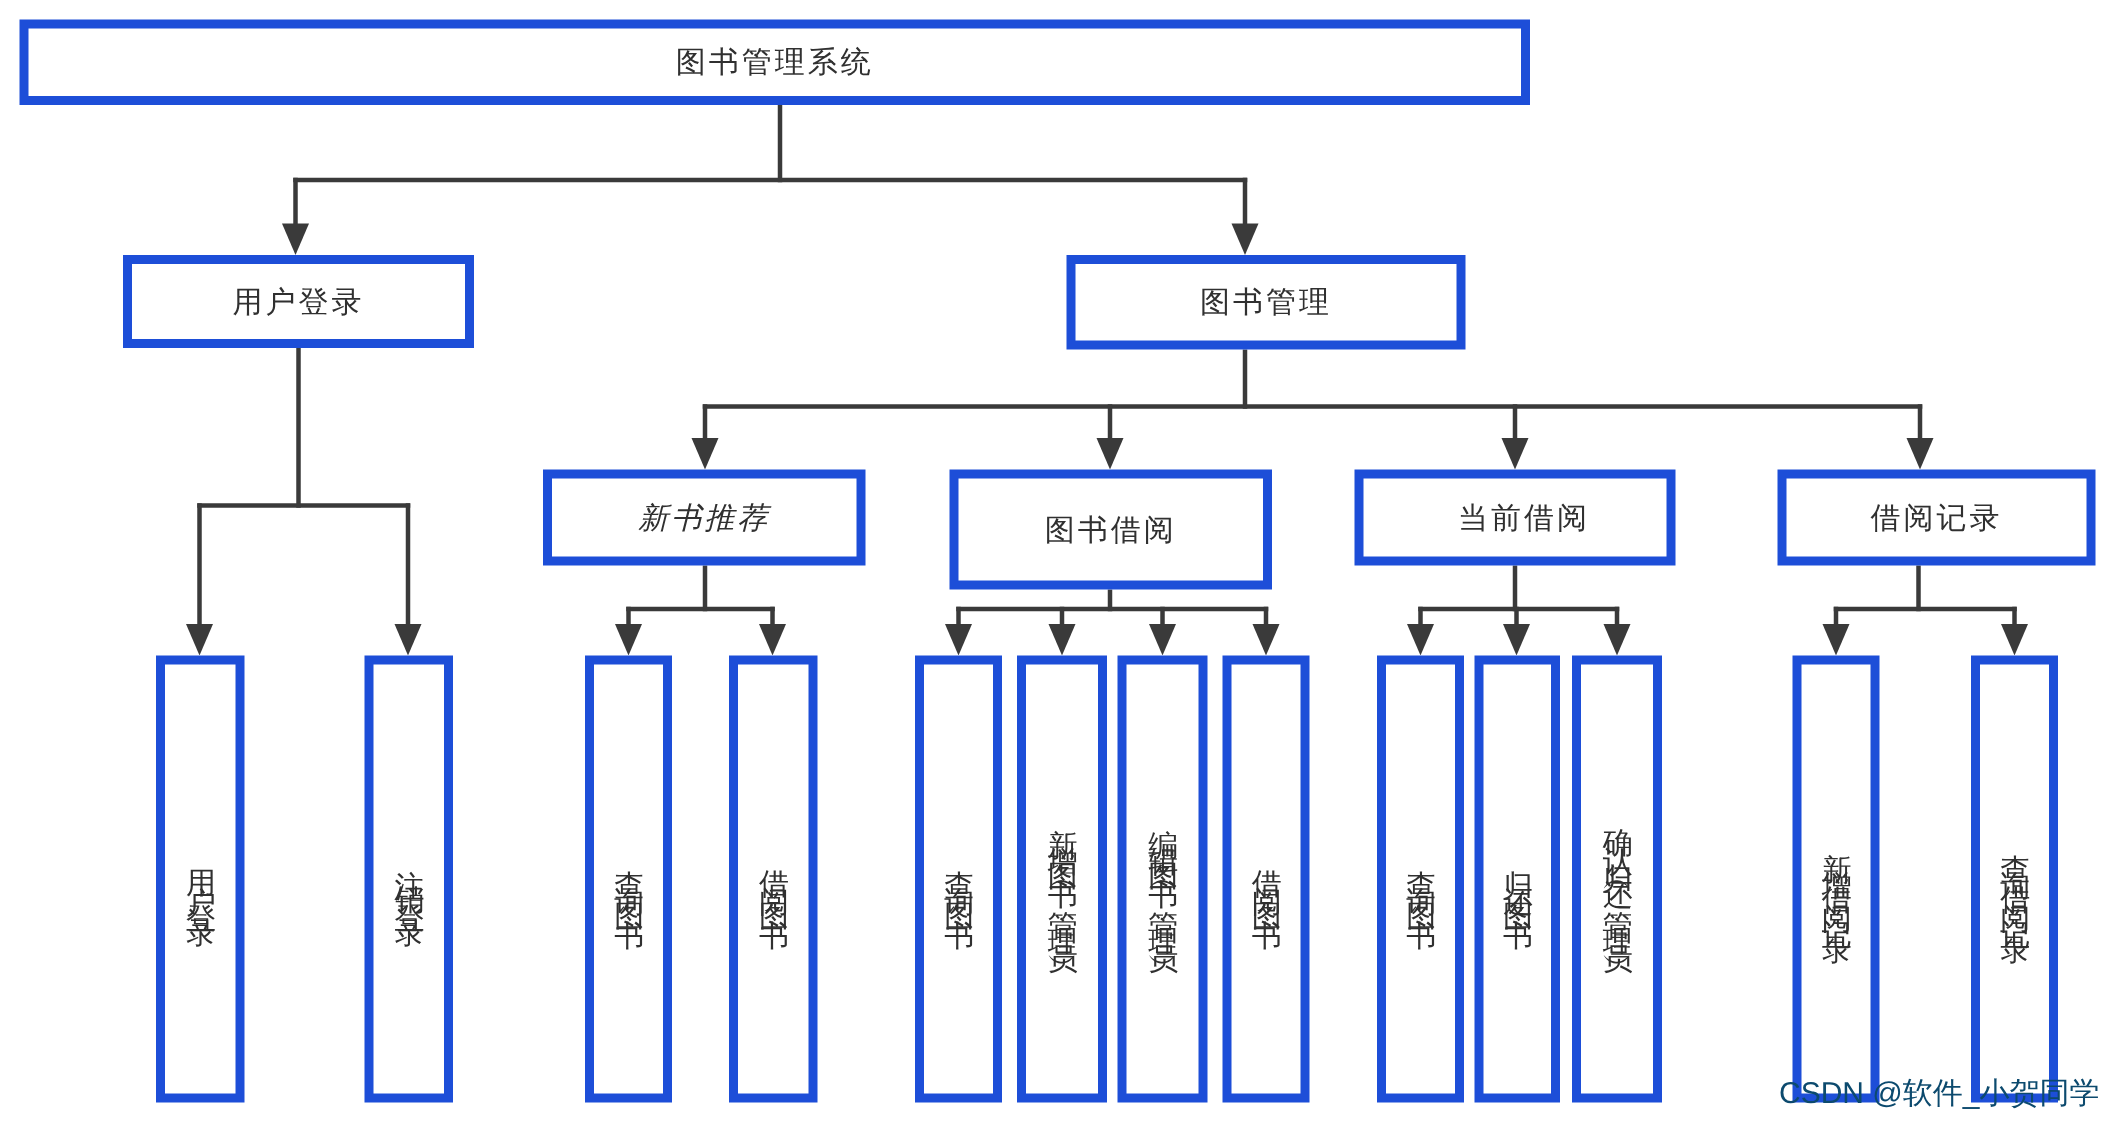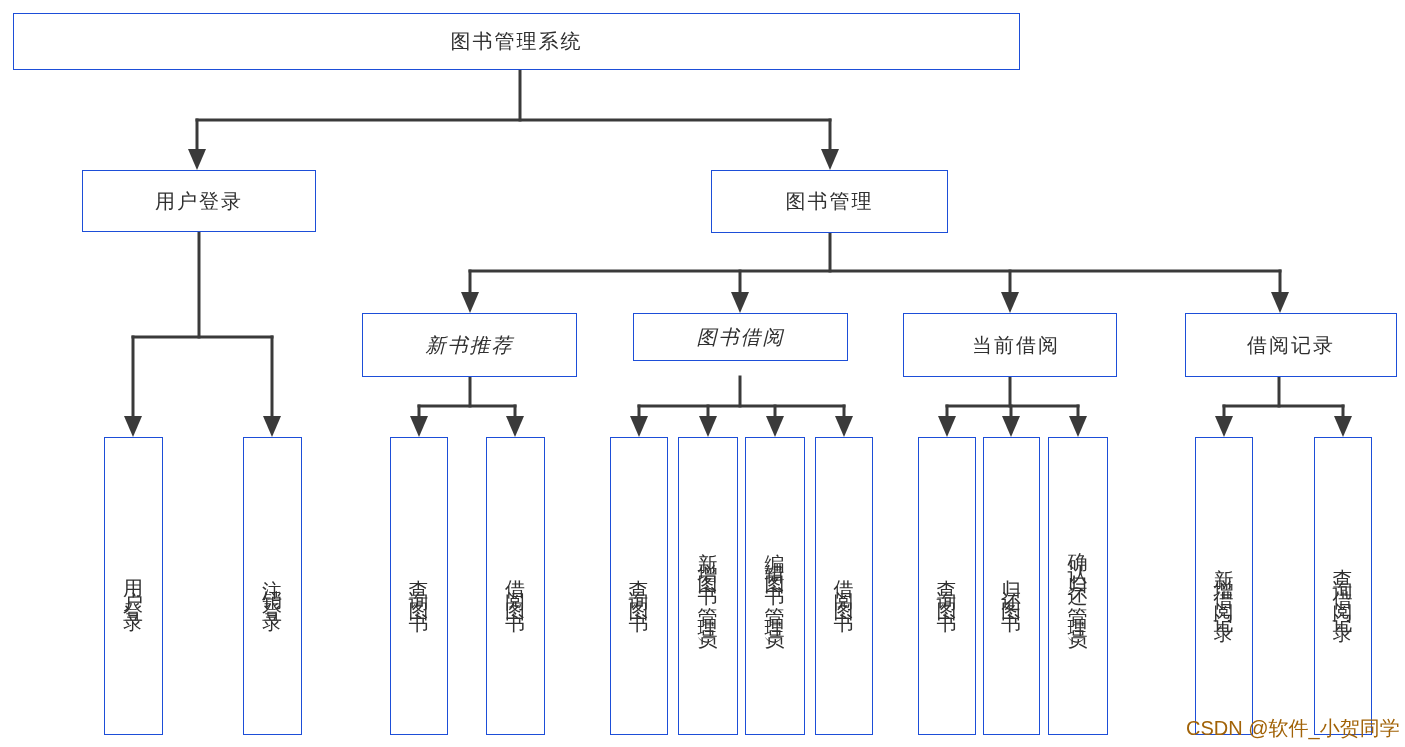--- a/index.html
+++ b/index.html
@@ -20,21 +20,21 @@
     left: 0;
     top: 0;
     width: 1405px;
     height: 747px;
     z-index: 1;
   }
   .node {
     position: absolute;
     box-sizing: border-box;
     background: #ffffff;
-    border: 1px solid #1d4ed8;
+    border: 6px solid #1d4ed8;
     display: flex;
     align-items: center;
     justify-content: center;
     color: #303030;
     z-index: 2;
   }
   .node .h-label {
     font-size: 20px;
     letter-spacing: 2px;
     white-space: nowrap;
@@ -49,21 +49,21 @@
     font-size: 20px;
     letter-spacing: 11px;
     line-height: 1;
     white-space: nowrap;
   }
   #watermark {
     position: absolute;
     left: 1186px;
     top: 715px;
     font-size: 20px;
-    color: #a16207;
+    color: #0c4a6e;
     white-space: nowrap;
     z-index: 3;
   }
   svg line {
     stroke: #3a3a3a;
     stroke-width: 3;
     stroke-linecap: square;
   }
   svg polygon {
     fill: #3a3a3a;
@@ -150,28 +150,28 @@
     </g>
   </svg>
 
   <div class="node" style="left:13px; top:13px; width:1007px; height:57px;">
     <span class="h-label">图书管理系统</span>
   </div>
 
   <div class="node" style="left:82px; top:170px; width:234px; height:62px;">
     <span class="h-label">用户登录</span>
   </div>
-  <div class="node" style="left:711px; top:170px; width:237px; height:63px;">
+  <div class="node" style="left:711px; top:170px; width:266px; height:63px;">
     <span class="h-label">图书管理</span>
   </div>
 
   <div class="node" style="left:362px; top:313px; width:215px; height:64px;font-style:italic;">
     <span class="h-label">新书推荐</span>
   </div>
-  <div class="node" style="left:633px; top:313px; width:215px; height:48px;font-style:italic;">
+  <div class="node" style="left:633px; top:313px; width:215px; height:80px;">
     <span class="h-label">图书借阅</span>
   </div>
   <div class="node" style="left:903px; top:313px; width:214px; height:64px;padding-left:12px;">
     <span class="h-label">当前借阅</span>
   </div>
   <div class="node" style="left:1173px; top:313px; width:212px; height:64px;margin-left:12px;">
     <span class="h-label">借阅记录</span>
   </div>
 
   <div class="node leaf" style="left:104px; width:59px;">

